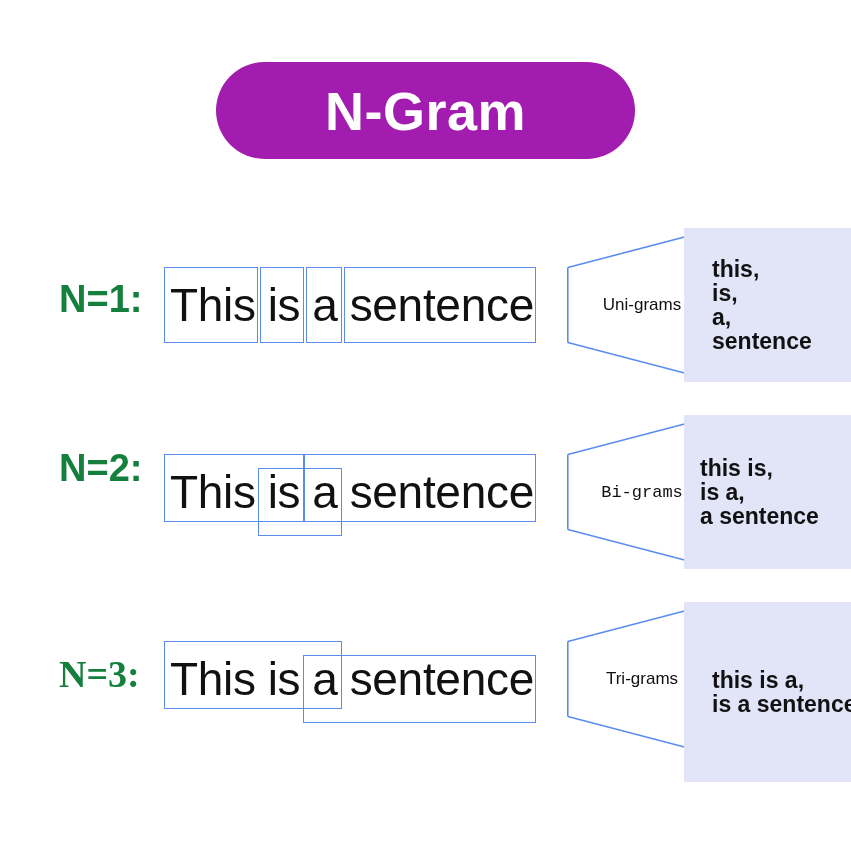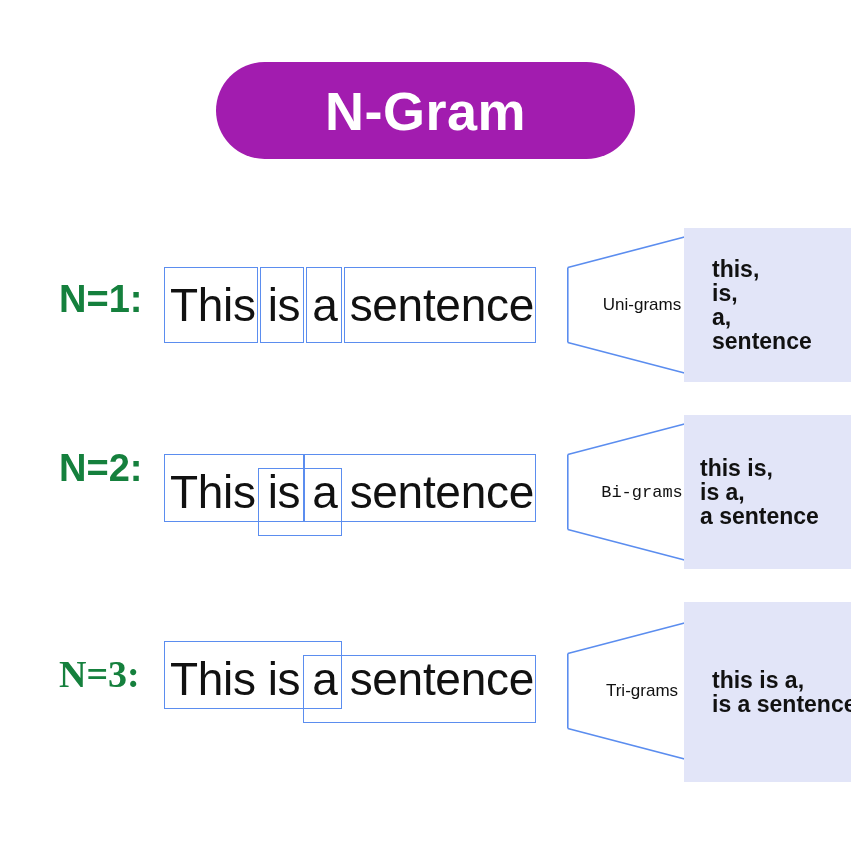--- a/index.html
+++ b/index.html
@@ -214,21 +214,21 @@
     <div class="sentence-text">
       <span class="w-pad">This</span>
         <span class="w-pad">is</span>
         <span class="w-pad">a</span>
         <span class="w-pad">sentence</span>
     </div>
     <div class="gram-box" style="left:0px;   top:0px;  width:178px; height:68px;"></div>
     <div class="gram-box" style="left:139px; top:14px; width:233px; height:68px;"></div>
   </div>
 
-  <div class="funnel" style="top:12px;">
+  <div class="funnel" style="top:0px;">
     <svg width="150" height="154" viewBox="0 0 150 154">
       <path d="M0.8,39.5 L149,0.8 L149,153.2 L0.8,114.5" fill="#ffffff" stroke="none"></path>
       <line x1="0.8" y1="39.5" x2="149" y2="0.8" stroke="#5B8DEF" stroke-width="1.6"></line>
       <line x1="0.8" y1="114.5" x2="149" y2="153.2" stroke="#5B8DEF" stroke-width="1.6"></line>
       <line x1="0.8" y1="39.5" x2="0.8" y2="114.5" stroke="#5B8DEF" stroke-width="1.6"></line>
     </svg>
     <div class="funnel-label">Tri-grams</div>
   </div>
 
   <div class="out-panel" style="top:0px;height:180px;">

